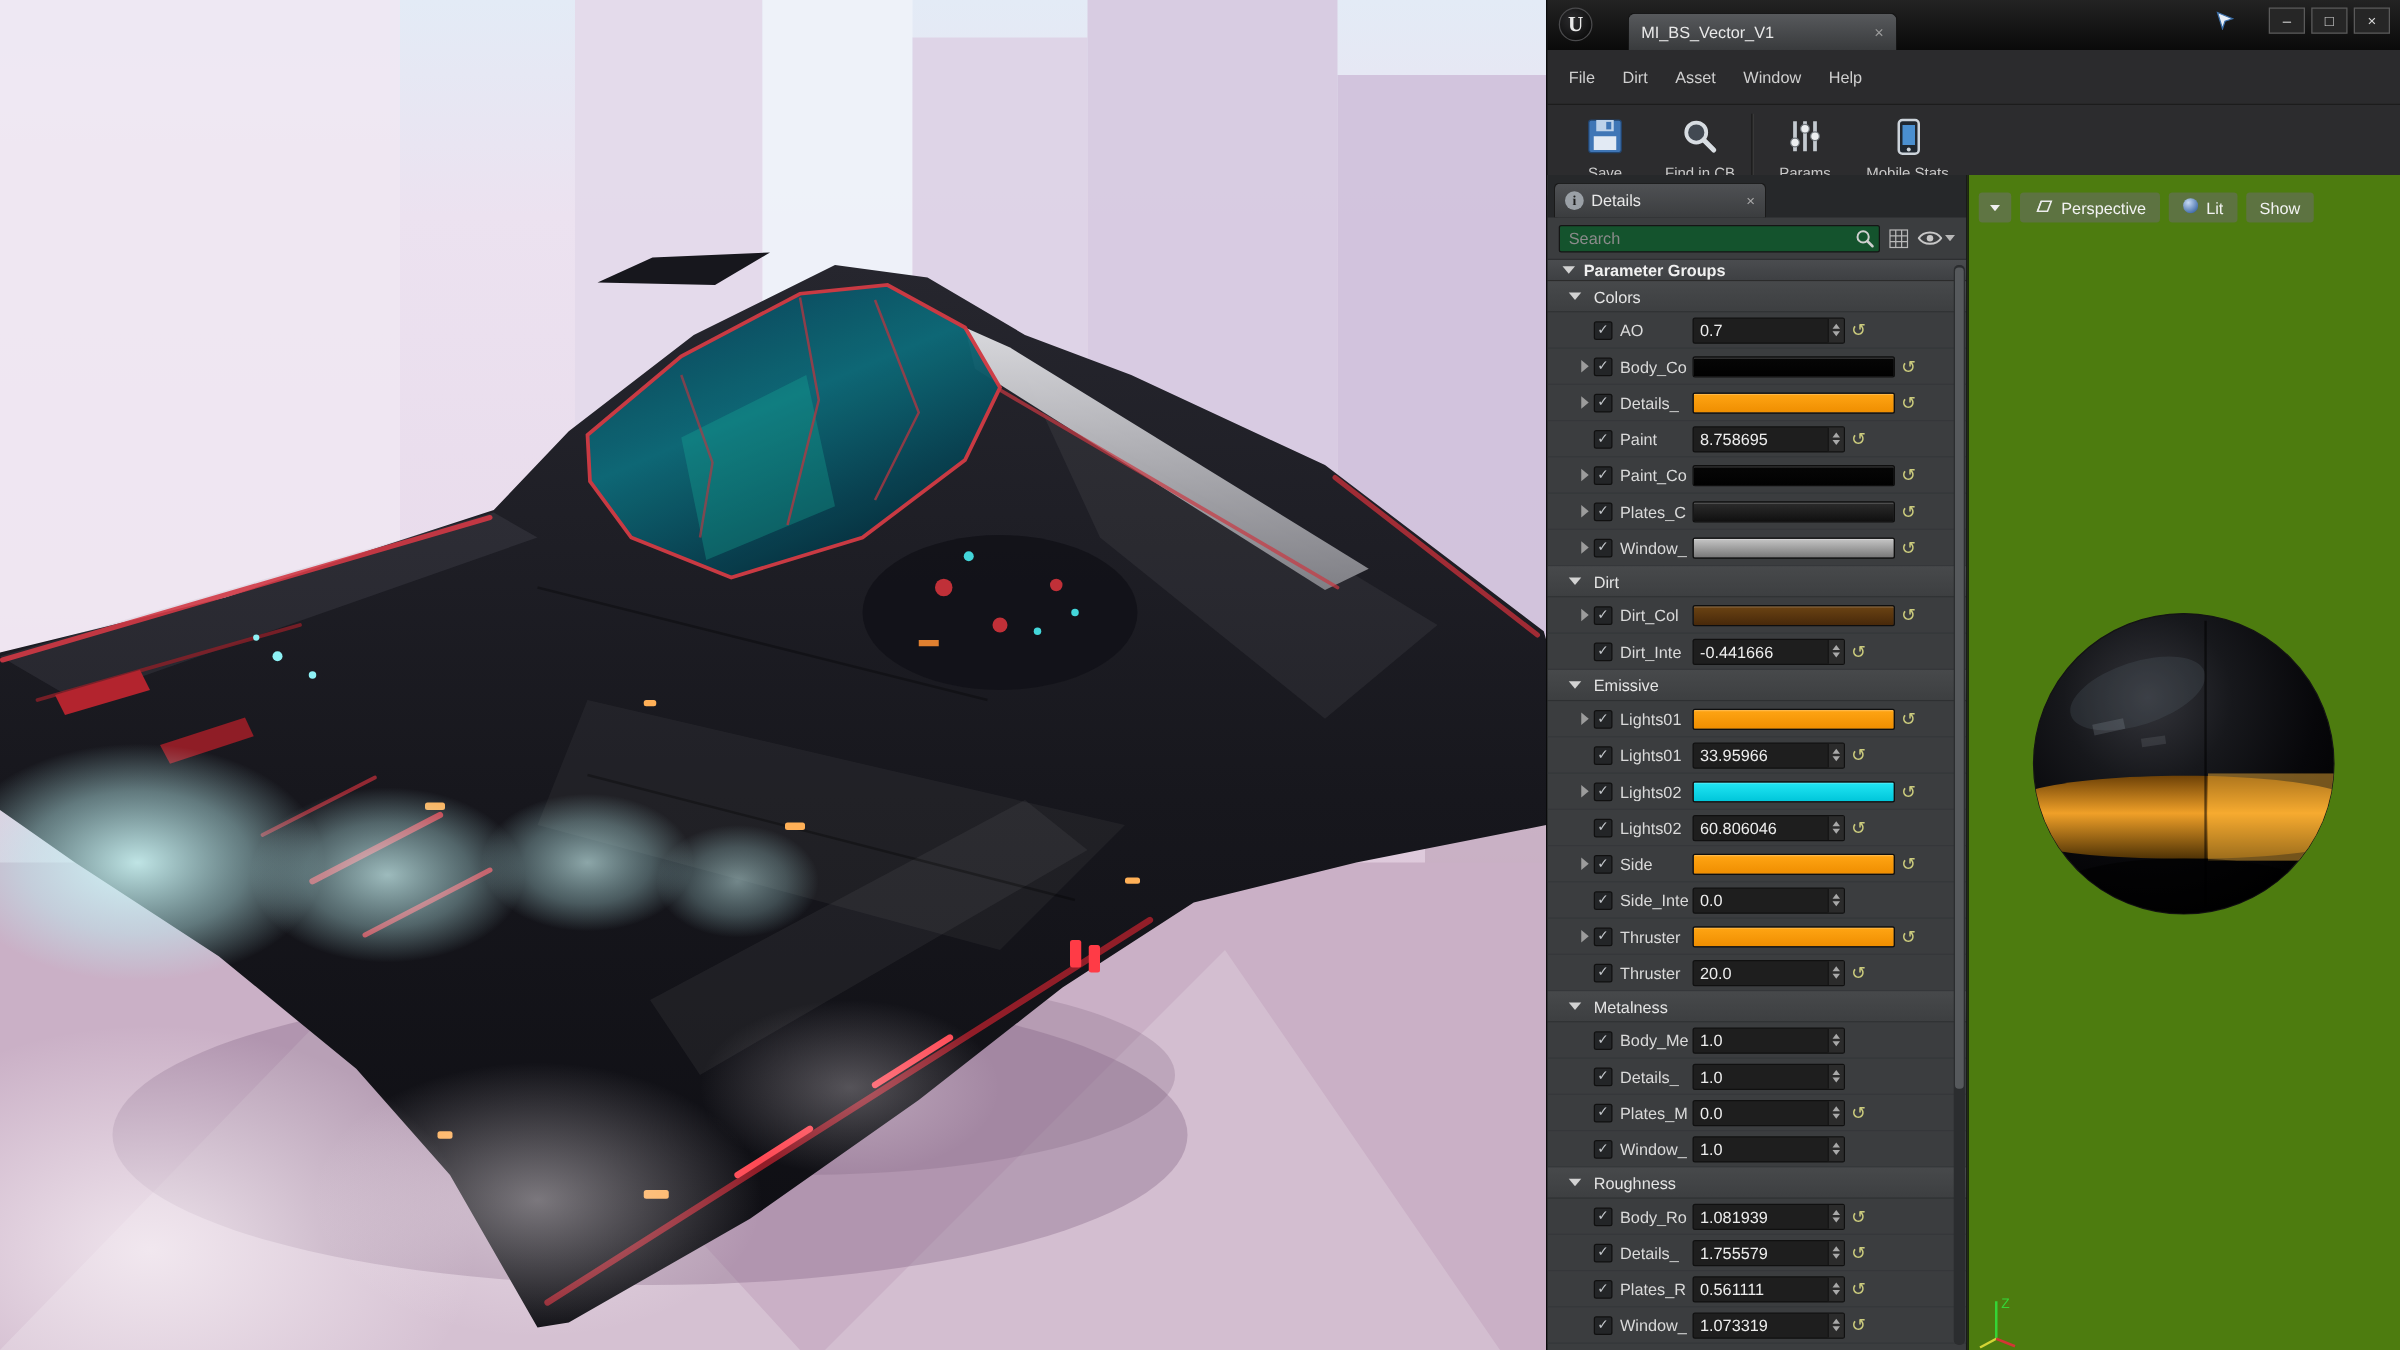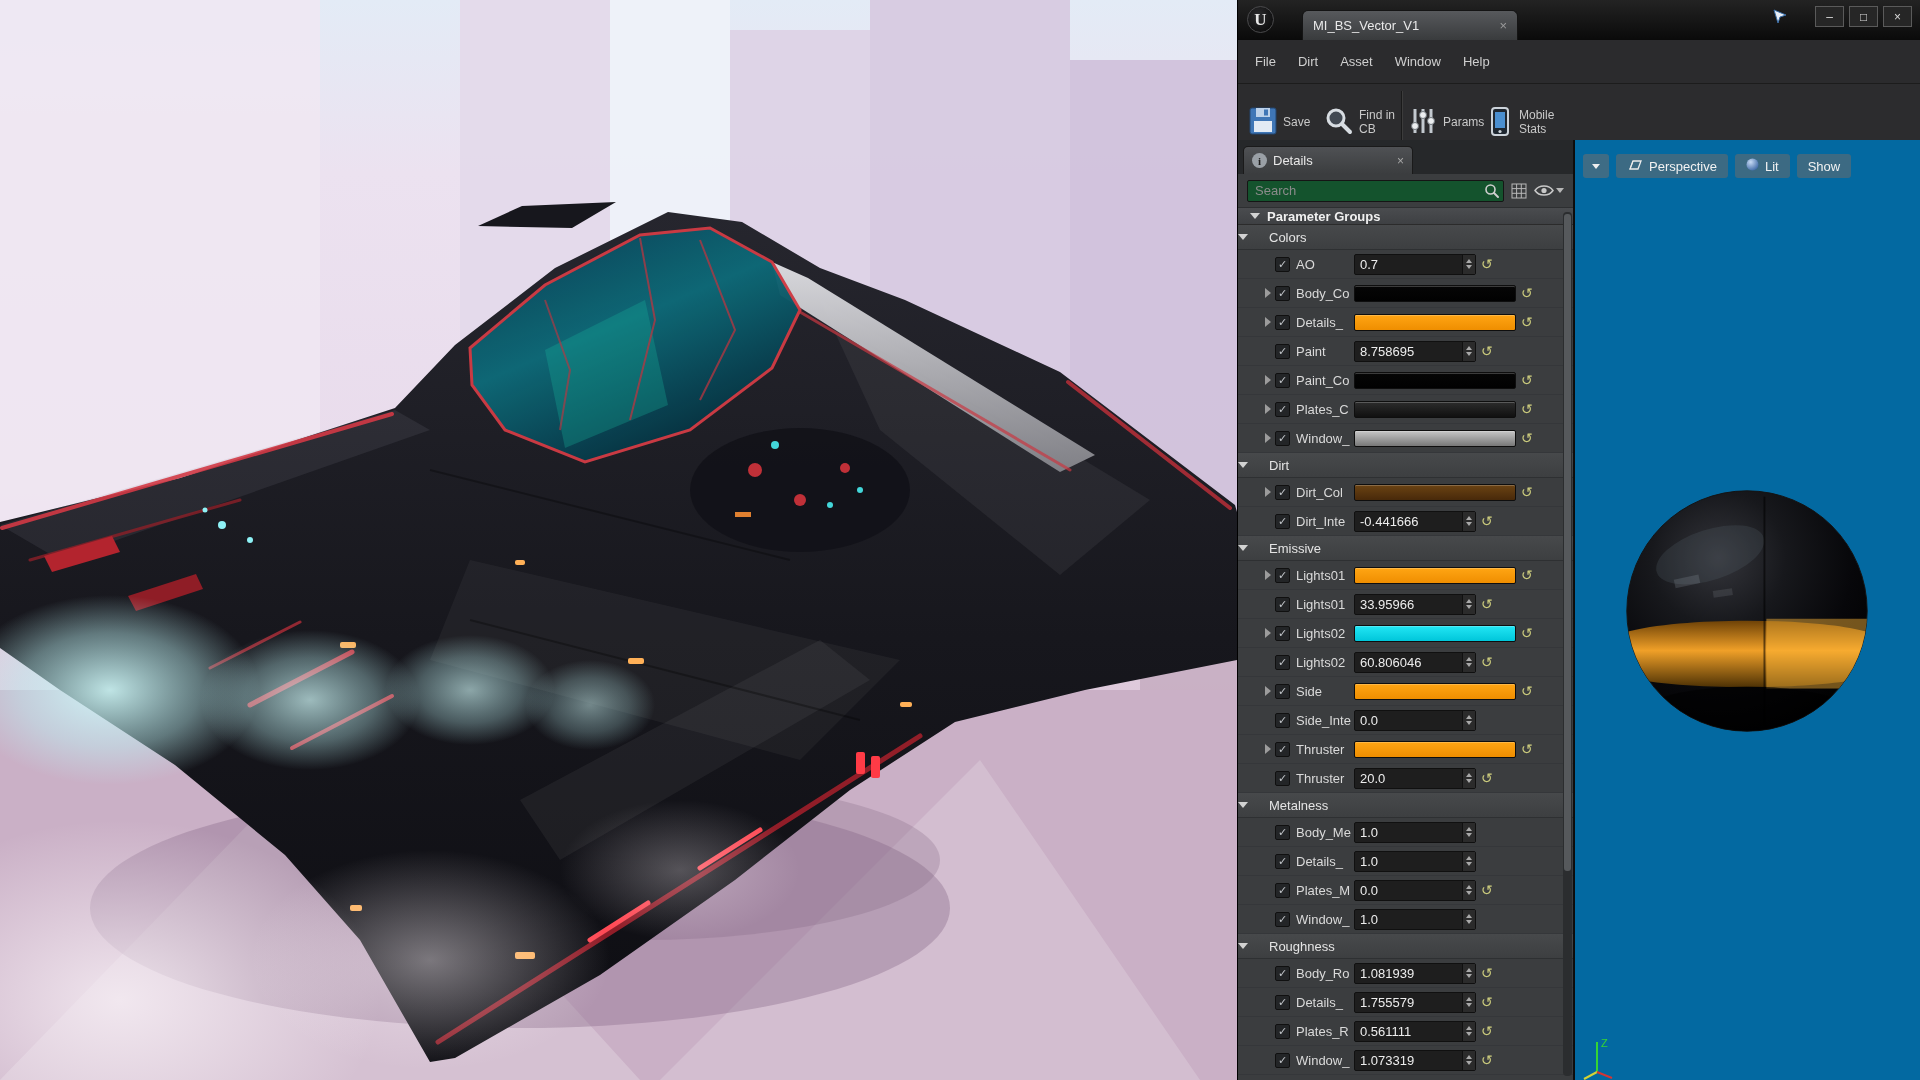--- a/index.html
+++ b/index.html
@@ -34,21 +34,21 @@
   .win-controls { position:absolute; right:8px; top:6px; display:flex; gap:5px; }
   .win-btn { width:29px; height:21px; background:#262626; border:1px solid #5a5a5a; color:#d8d8d8;
     font-size:12px; display:flex; align-items:center; justify-content:center; line-height:1; }
 
   .menubar { height:44px; background:#2b2b2d; border-bottom:1px solid #1c1c1c;
     display:flex; align-items:center; padding-left:6px; }
   .menu-item { color:#cfcfcf; font-size:13px; padding:4px 11px; }
 
   .toolbar { height:73px; background:#2c2c2e; border-bottom:1px solid #121212;
     display:flex; align-items:flex-start; padding:5px 4px 0 8px; }
-  .tool-btn { width:76px; height:62px; display:flex; flex-direction:row; align-items:center;
+  .tool-btn { width:76px; height:62px; display:flex; flex-direction:column; align-items:center;
     justify-content:flex-start; padding-top:4px; gap:3px; color:#c9c9c9; font-size:12px; border-radius:3px; }
   .tool-btn.wide { width:88px; }
   .tool-sep { width:2px; height:56px; margin:2px 3px 0; border-left:1px solid #1a1a1a; border-right:1px solid #3c3c3c; }
 
   .workspace { position:absolute; top:140px; left:0; right:0; bottom:0; }
 
   
   .details-panel { position:absolute; left:0; top:0; width:336px; height:100%;
     background:#3b3d3f; border-right:1px solid #0e0e0e; overflow:hidden; }
   .panel-tabstrip { height:34px; background:#26282a; position:relative; }
@@ -69,21 +69,21 @@
     font-family:"Liberation Sans", sans-serif; }
   .search-box input::placeholder { color:#8b8b8b; }
   .search-mag { position:absolute; right:4px; top:3px; }
   .icon-btn { display:flex; align-items:center; gap:2px; }
   .chev-down { width:0; height:0; border-left:4px solid transparent; border-right:4px solid transparent;
     border-top:5px solid #b8b8b8; }
 
   .group-header { height:17px; display:flex; align-items:center; gap:7px; padding-left:12px;
     background:linear-gradient(180deg,#4a4c4f,#3e4043); border-bottom:1px solid #2b2b2b;
     color:#f0f0f0; font-size:13px; font-weight:bold; }
-  .sec-header { height:25px; display:flex; align-items:center; gap:21px; 
+  .sec-header { height:25px; display:flex; align-items:center; gap:10px; padding-left:17px;
     background:linear-gradient(180deg,#47494b,#3d3f41); border-bottom:1px solid #2e3032;
     color:#e4e4e4; font-size:13px; }
   .tri-down { width:0; height:0; border-left:5px solid transparent; border-right:5px solid transparent;
     border-top:6px solid #d2d2d2; flex:none; }
   .param-row { height:29px; display:flex; align-items:center; background:#3b3d3f;
     border-bottom:1px solid #35373a; }
   .tri-right { width:0; height:0; border-top:5px solid transparent; border-bottom:5px solid transparent;
     border-left:6px solid #9c9c9c; margin-left:27px; flex:none; }
   .exp-spacer { width:33px; flex:none; }
   .checkbox { width:15px; height:15px; margin-left:4px; background:#232527; border:1px solid #101010;
@@ -103,21 +103,21 @@
   .swatch { width:162px; height:17px; margin-left:2px; border:1px solid #0e0e0e; border-radius:2px;
     box-shadow:inset 0 1px 0 rgba(255,255,255,.22); flex:none; }
   .reset { margin-left:5px; color:#cbcb7d; font-size:14px; line-height:1; flex:none; }
 
   .scrollbar { position:absolute; right:1px; top:72px; width:9px; bottom:4px;
     background:#2b2d2f; border-radius:4px; }
   .scroll-thumb { position:absolute; left:1px; top:2px; width:7px; height:76%;
     background:#56595c; border-radius:3px; }
 
   
-  .preview-panel { position:absolute; left:336px; top:0; right:0; bottom:0; background:#0369a1;
+  .preview-panel { position:absolute; left:336px; top:0; right:0; bottom:0; background:#4d7c0f;
     border-left:1px solid #0c0c0c; overflow:hidden; }
   .preview-toolbar { position:absolute; left:8px; top:14px; display:flex; align-items:center; gap:7px; }
   .pv-drop { width:26px; height:24px; background:rgba(112,112,112,.55); border-radius:3px;
     display:flex; align-items:center; justify-content:center; }
   .pv-drop .chev-down { border-top-color:#efefef; }
   .pv-btn { height:24px; background:rgba(108,108,108,.55); border-radius:3px; color:#f2f2f2;
     font-size:13px; display:flex; align-items:center; gap:6px; padding:0 11px; }
   .pv-stats { position:absolute; left:9px; top:64px; color:#d2d238; font-size:13px; line-height:16px; }
   .sphere-wrap { position:absolute; left:46px; top:345px; width:252px; height:252px; }
   .gizmo { position:absolute; left:5px; bottom:-4px; }

